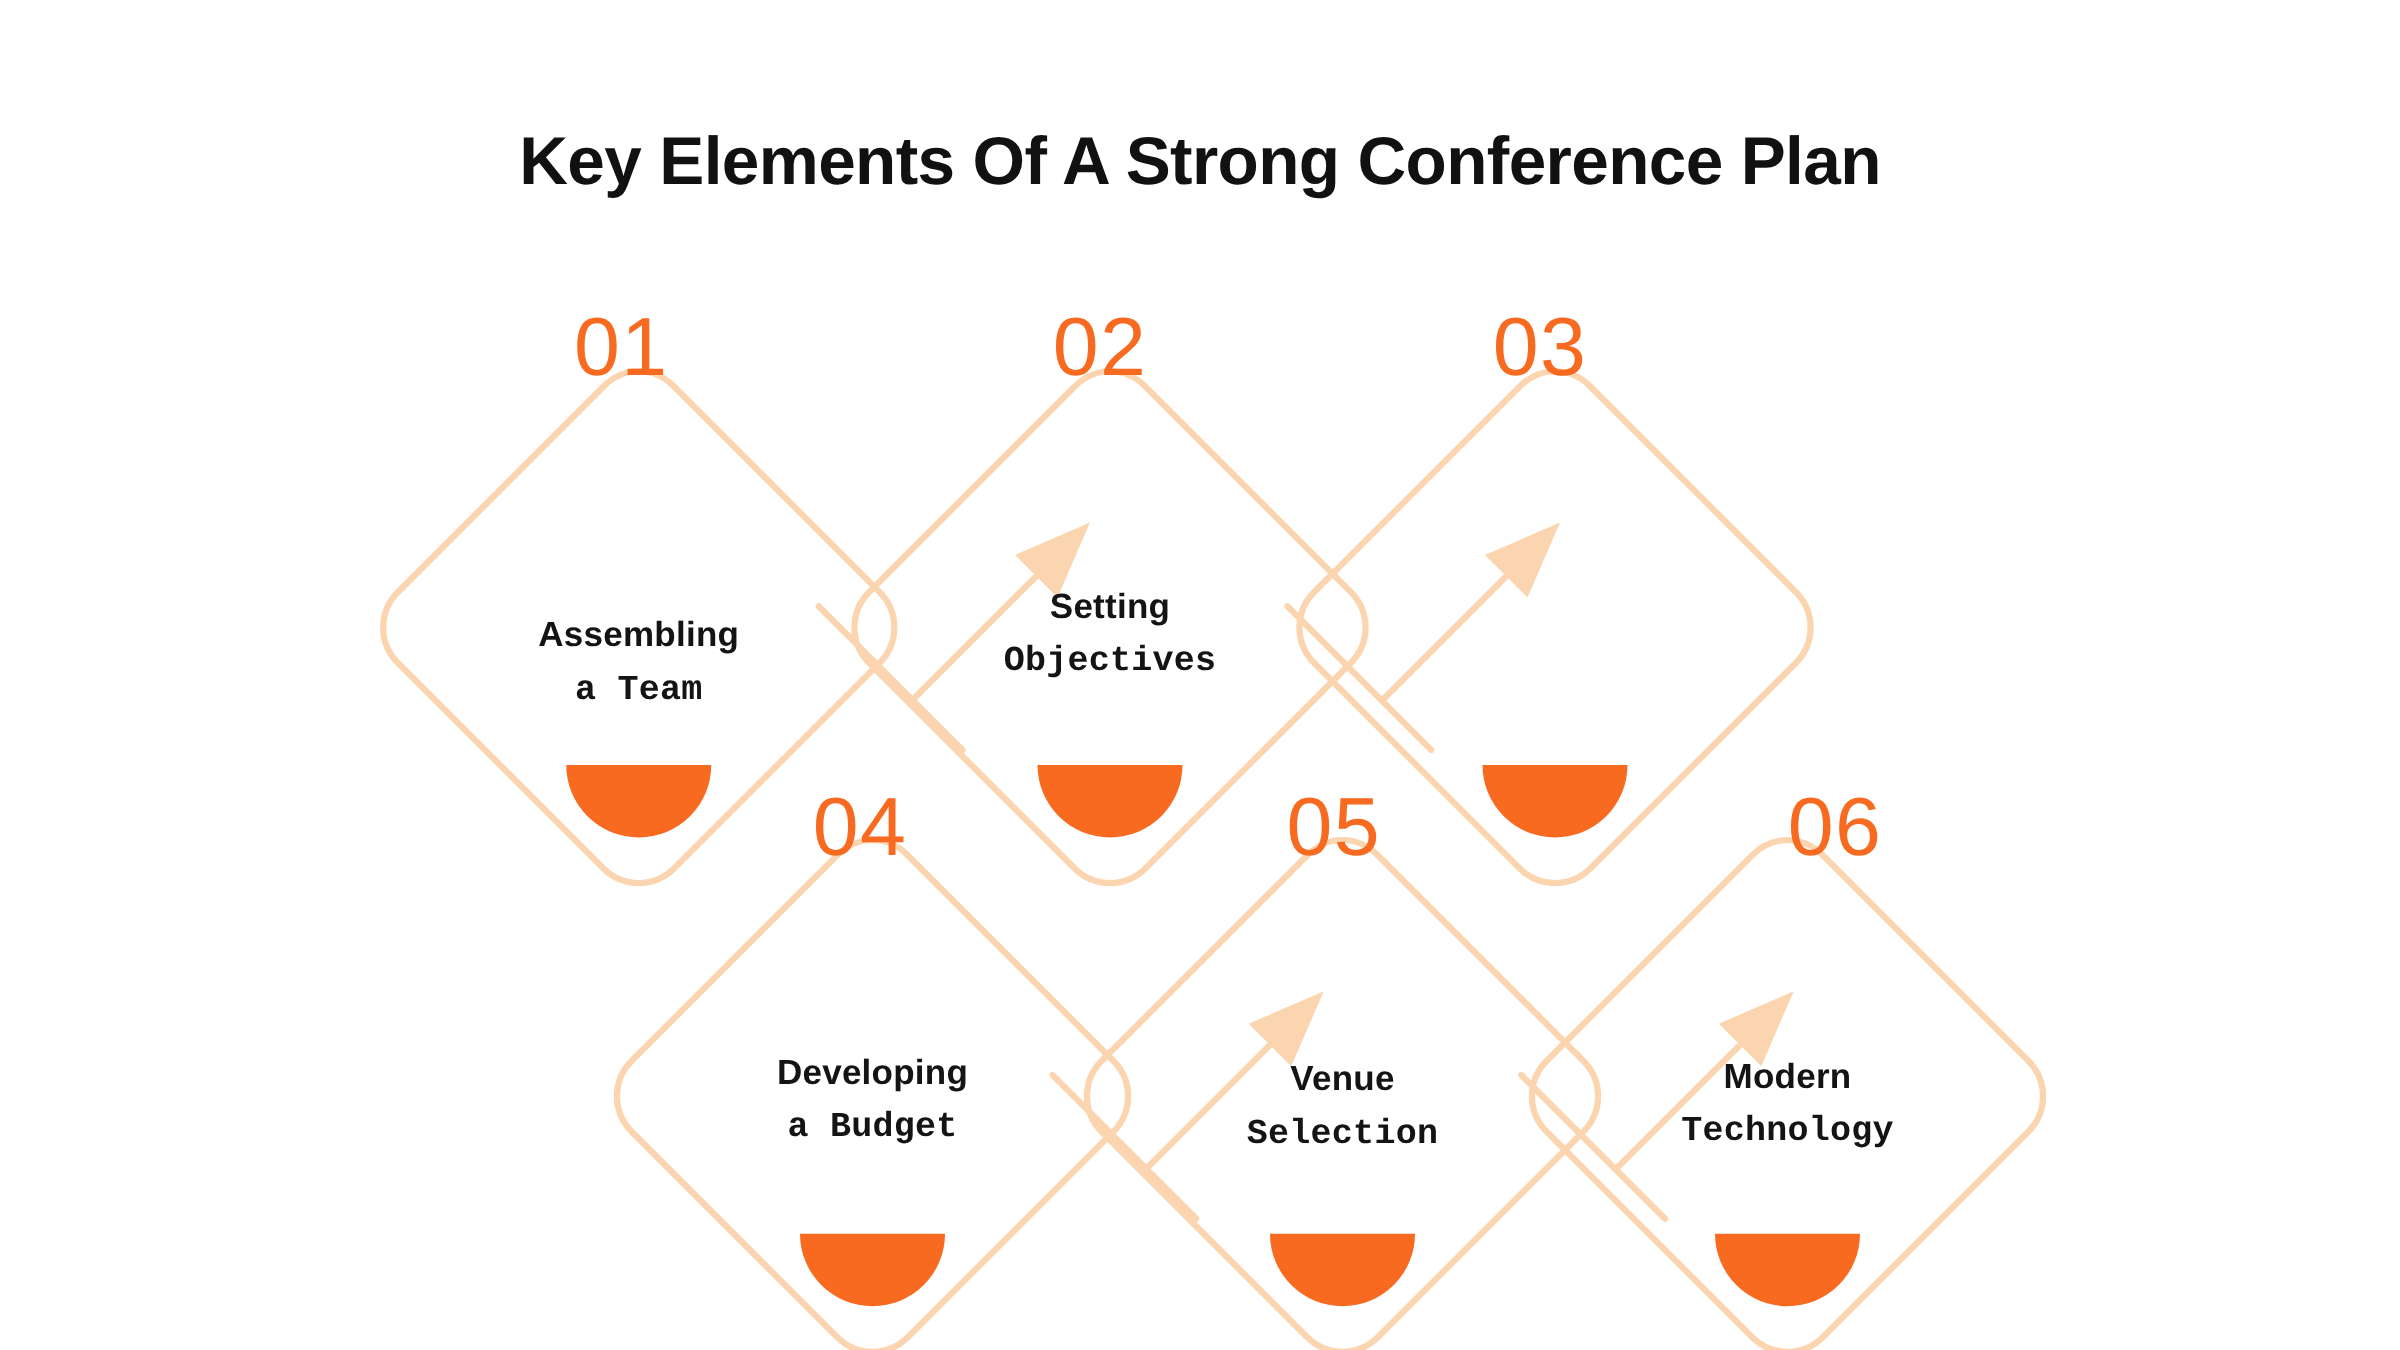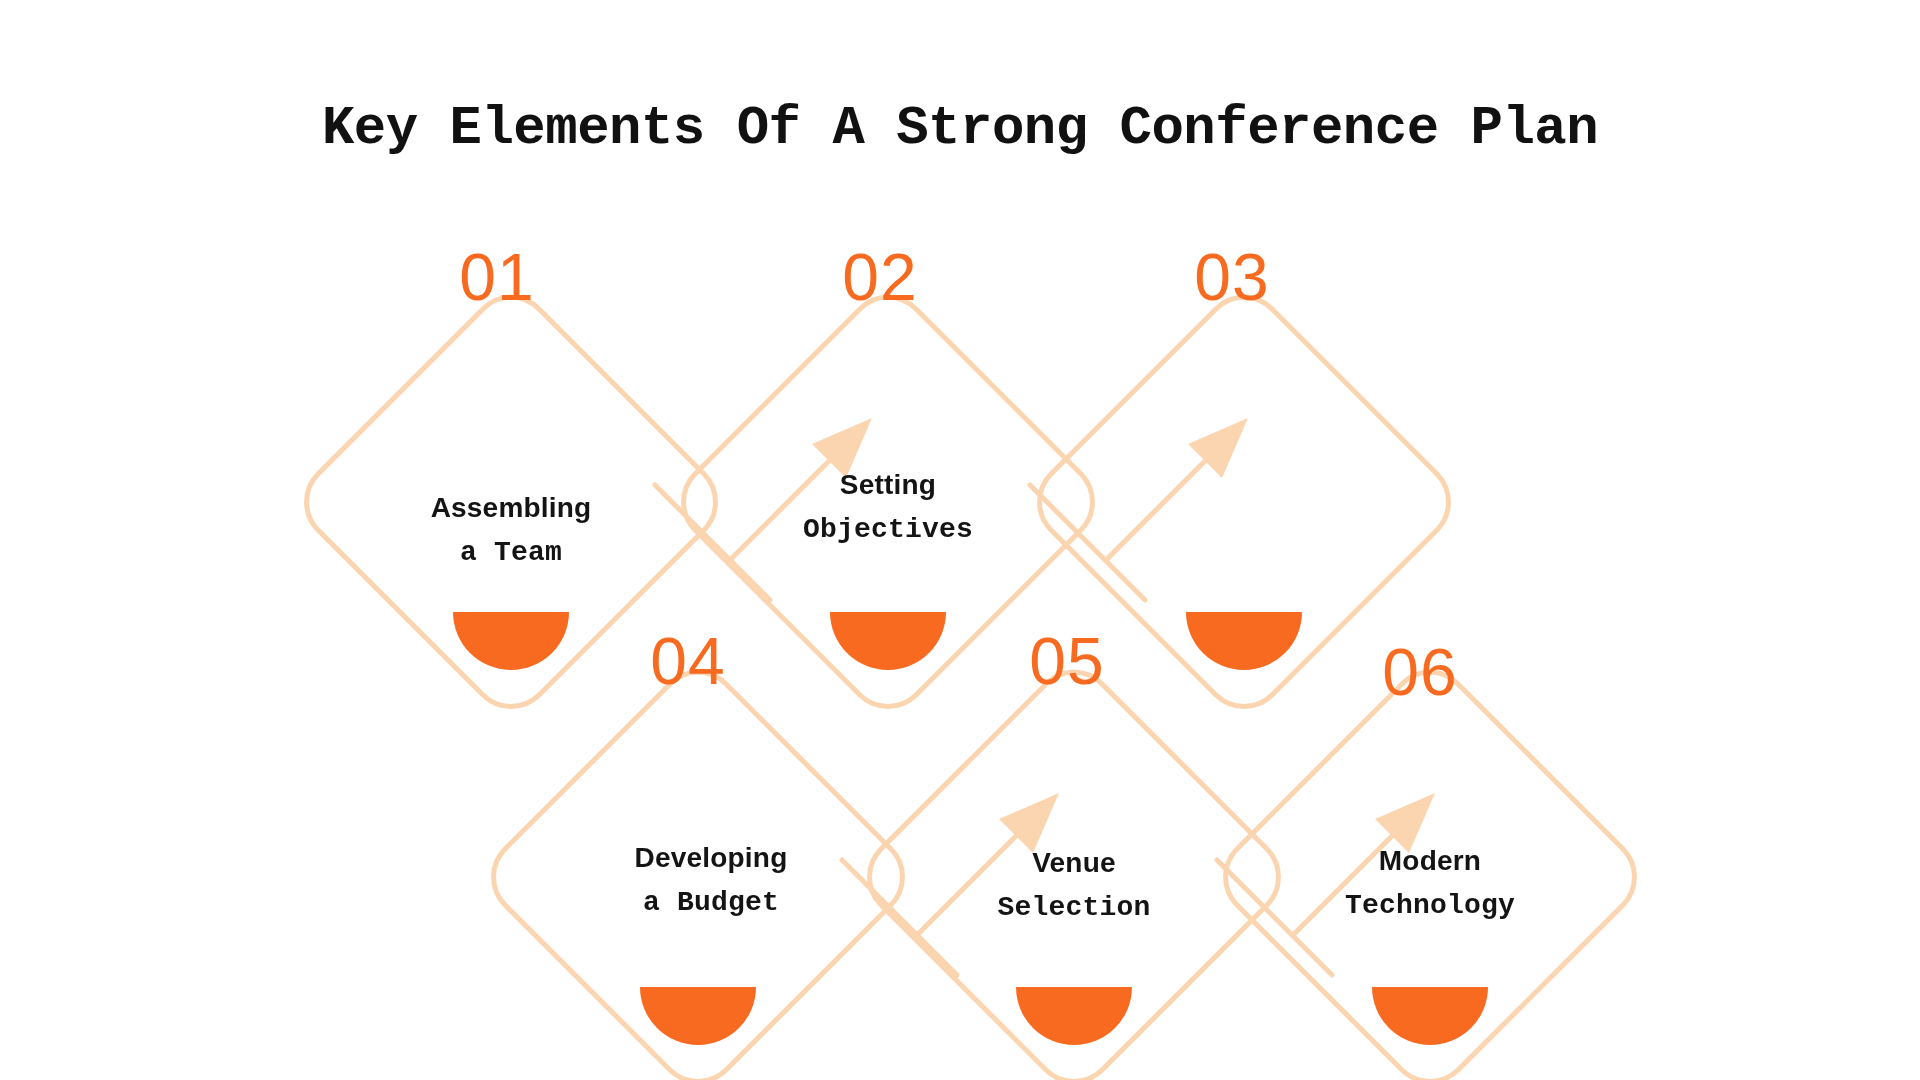--- a/index.html
+++ b/index.html
@@ -20,21 +20,21 @@
     background: #ffffff;
   }
 
   
   #title {
     position: absolute;
     left: 0;
     top: 98px;
     width: 1920px;
     text-align: center;
-    font-family: Liberation Mono, monospace;
+    font-family: Liberation Sans, sans-serif;
     font-weight: bold;
     font-size: 54px;
     line-height: 62px;
     letter-spacing: -0.5px;
     color: #111111;
     white-space: nowrap;
   }
 
   
   #diagram {
@@ -178,31 +178,31 @@
         <path d="M 1372 987 A 58 58 0 0 0 1488 987 Z" fill="#F86A20"></path>
       </g>
     </svg>
   </div>
 
   <div class="node-number" style="left:497px; top:277px;">01</div>
   <div class="node-number" style="left:880px; top:277px;">02</div>
   <div class="node-number" style="left:1232px; top:277px;">03</div>
   <div class="node-number" style="left:688px; top:661px;">04</div>
   <div class="node-number" style="left:1067px; top:661px;">05</div>
-  <div class="node-number" style="left:1420px; top:661px;margin-top:11px;">06</div>
+  <div class="node-number" style="left:1468px; top:661px;">06</div>
 
   <div class="node-label" style="left:511px; top:505px;margin-top:25px;">
     <span class="l1">Assembling</span>
     <span class="l2">a Team</span>
   </div>
   <div class="node-label" style="left:888px; top:507px;">
     <span class="l1">Setting</span>
     <span class="l2">Objectives</span>
   </div>
-  <div class="node-label" style="left:698px; top:880px;margin-left:13px;">
+  <div class="node-label" style="left:698px; top:880px;">
     <span class="l1">Developing</span>
     <span class="l2">a Budget</span>
   </div>
   <div class="node-label" style="left:1430px; top:883px;">
     <span class="l1">Modern</span>
     <span class="l2">Technology</span>
   </div>
   <div class="node-label" style="left:1074px; top:885px;">
     <span class="l1">Venue</span>
     <span class="l2">Selection</span>

